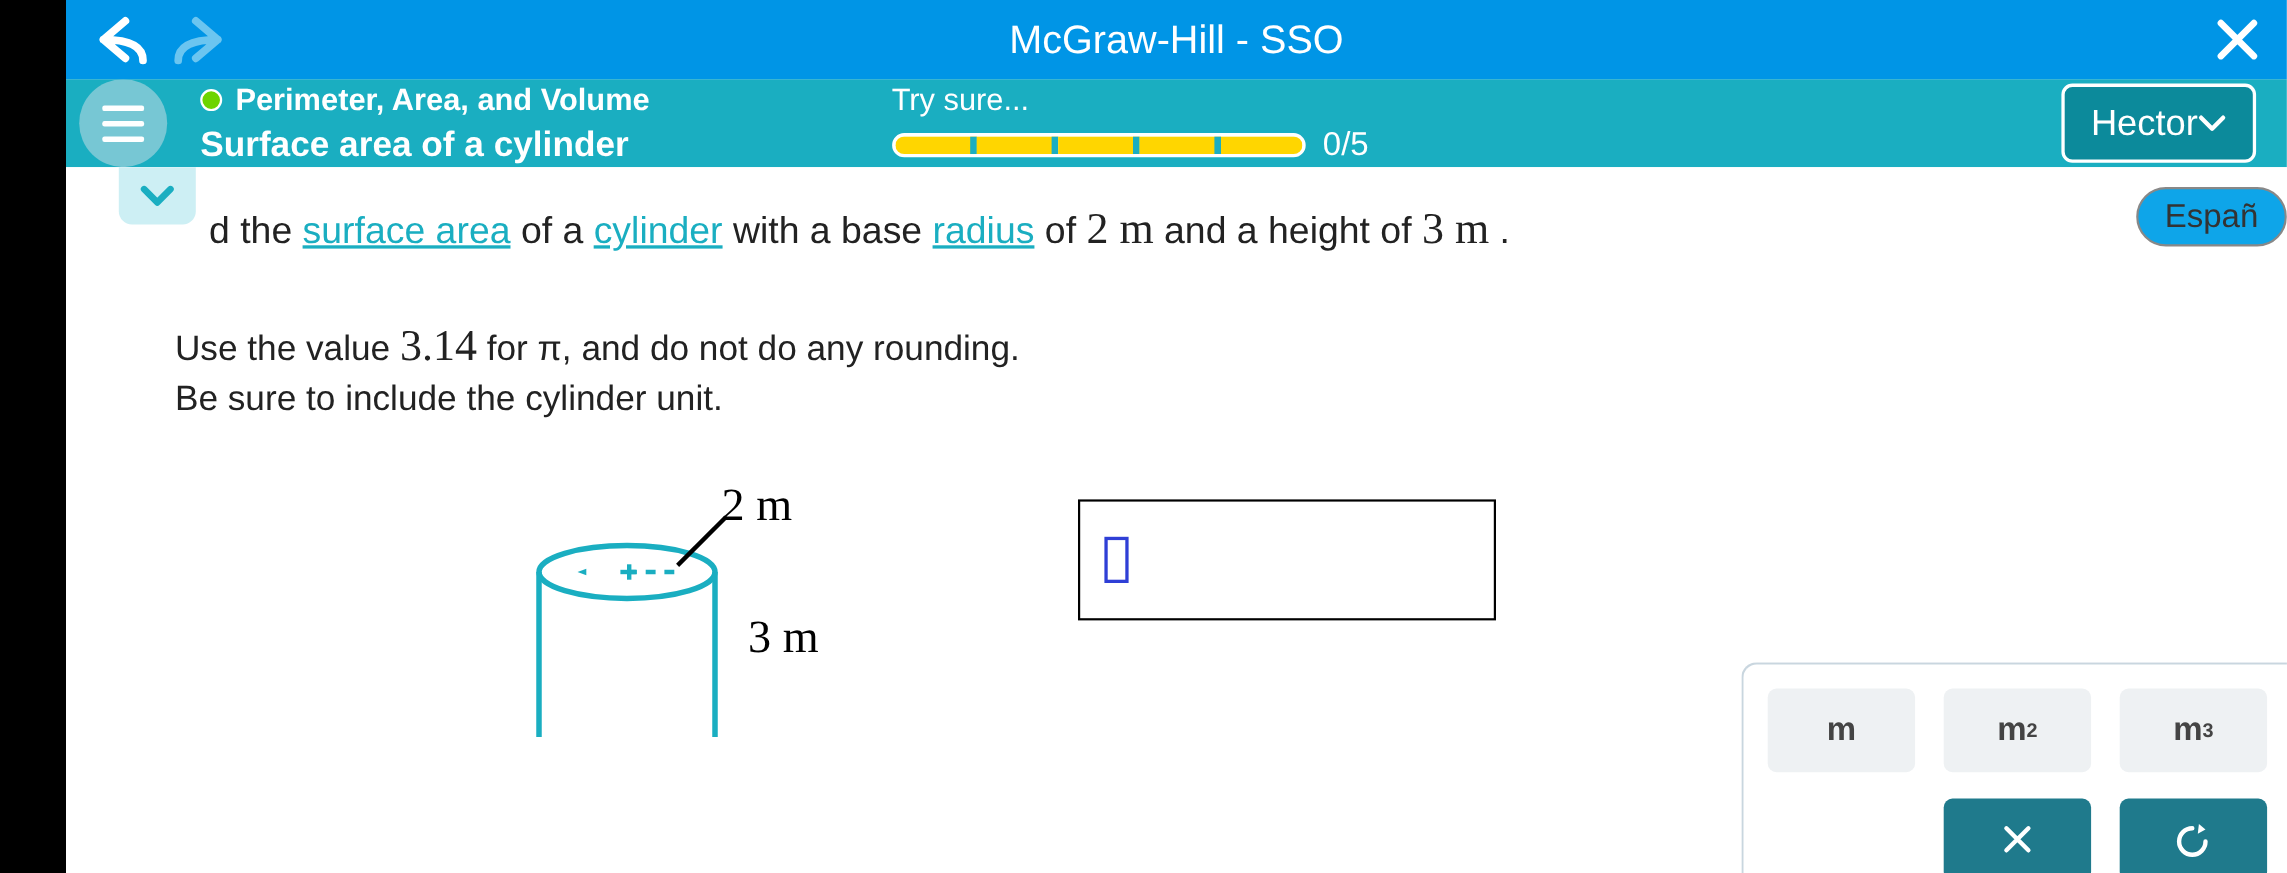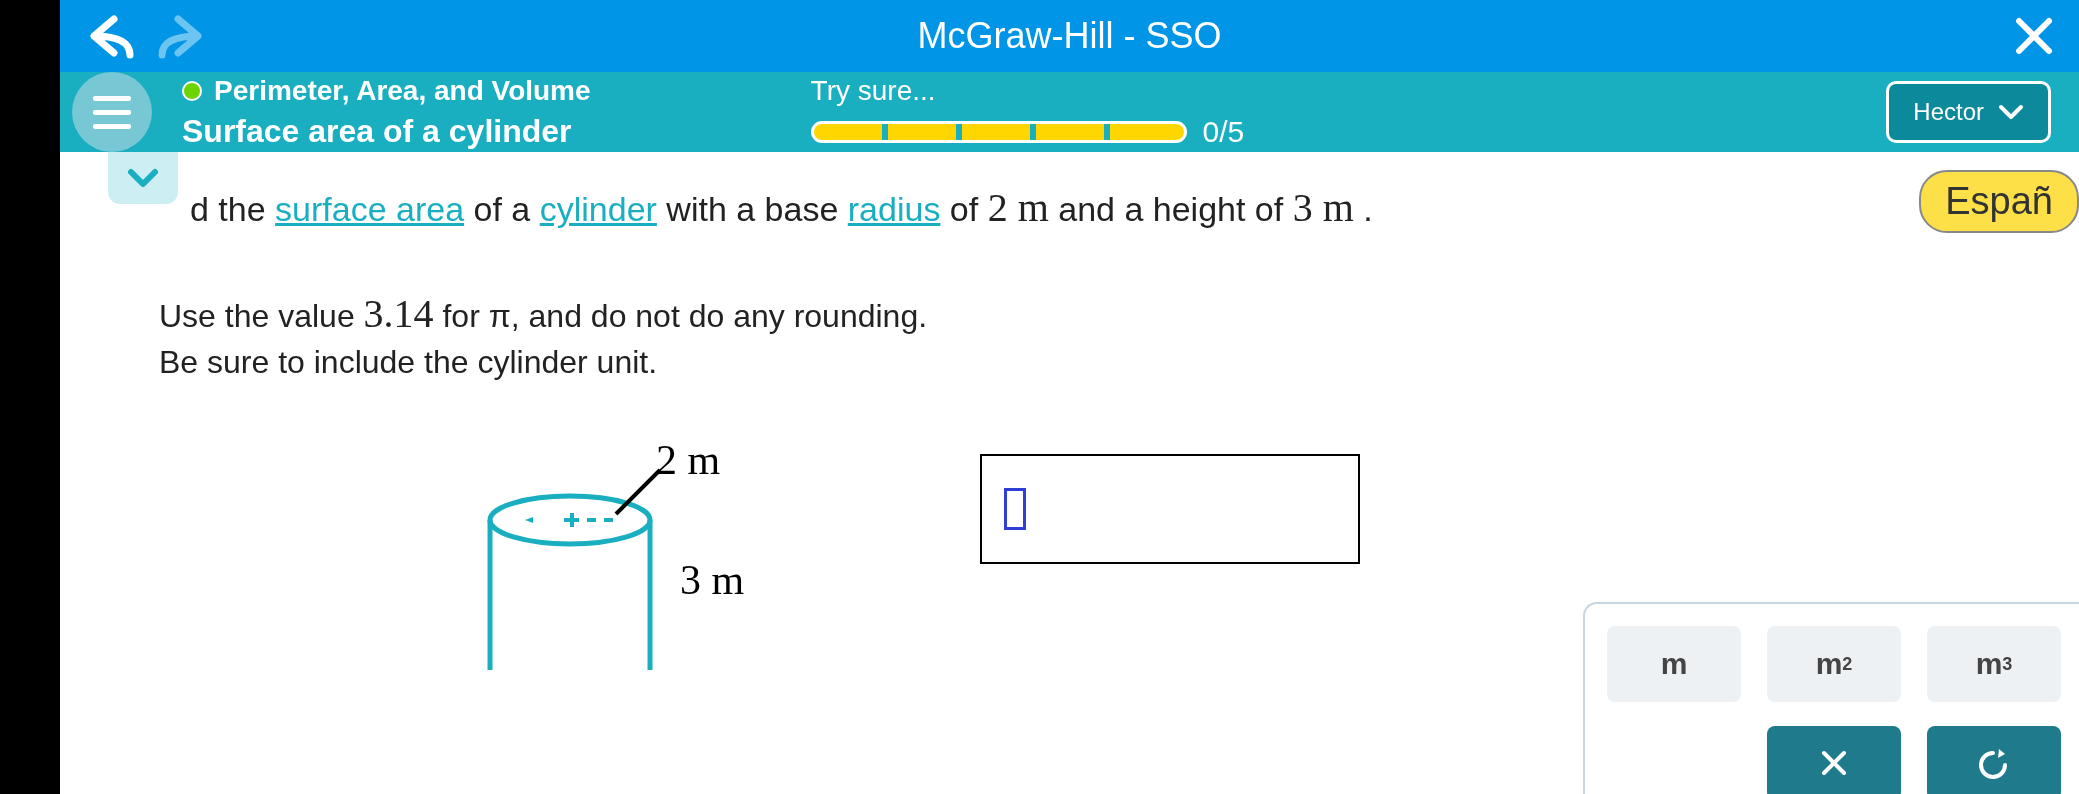--- a/index.html
+++ b/index.html
@@ -129,25 +129,24 @@
 .progress-count {
   color: #fff;
   font-size: 30px;
 }
 .user-btn {
   margin-left: auto;
   background: #0c8a9b;
   border: 3px solid #fff;
   border-radius: 10px;
   color: #fff;
-  font-size: 24px;
+  font-size: 33px;
   padding: 14px 24px;
   display: flex;
   align-items: center;
-  gap: 14px;
 }
 .caret-down svg { display: block; }
 
 .content-area {
   flex: 1;
   background: #fff;
   padding: 28px 40px 0 40px;
   position: relative;
 }
 .down-tab {
@@ -183,23 +182,23 @@
   margin-top: 56px;
   line-height: 1.35;
 }
 .espanol {
   position: absolute;
   right: 0;
   top: 18px;
   border: 2px solid #888;
   border-radius: 28px;
   padding: 8px 24px;
-  font-size: 38px;
+  font-size: 30px;
   color: #333;
-  background: #fde047;
+  background: #0ea5e9;
 }
 
 .lower-row {
   display: flex;
   margin-top: 66px;
   margin-left: 360px;
   gap: 160px;
   align-items: flex-start;
 }
 .cylinder-box {

